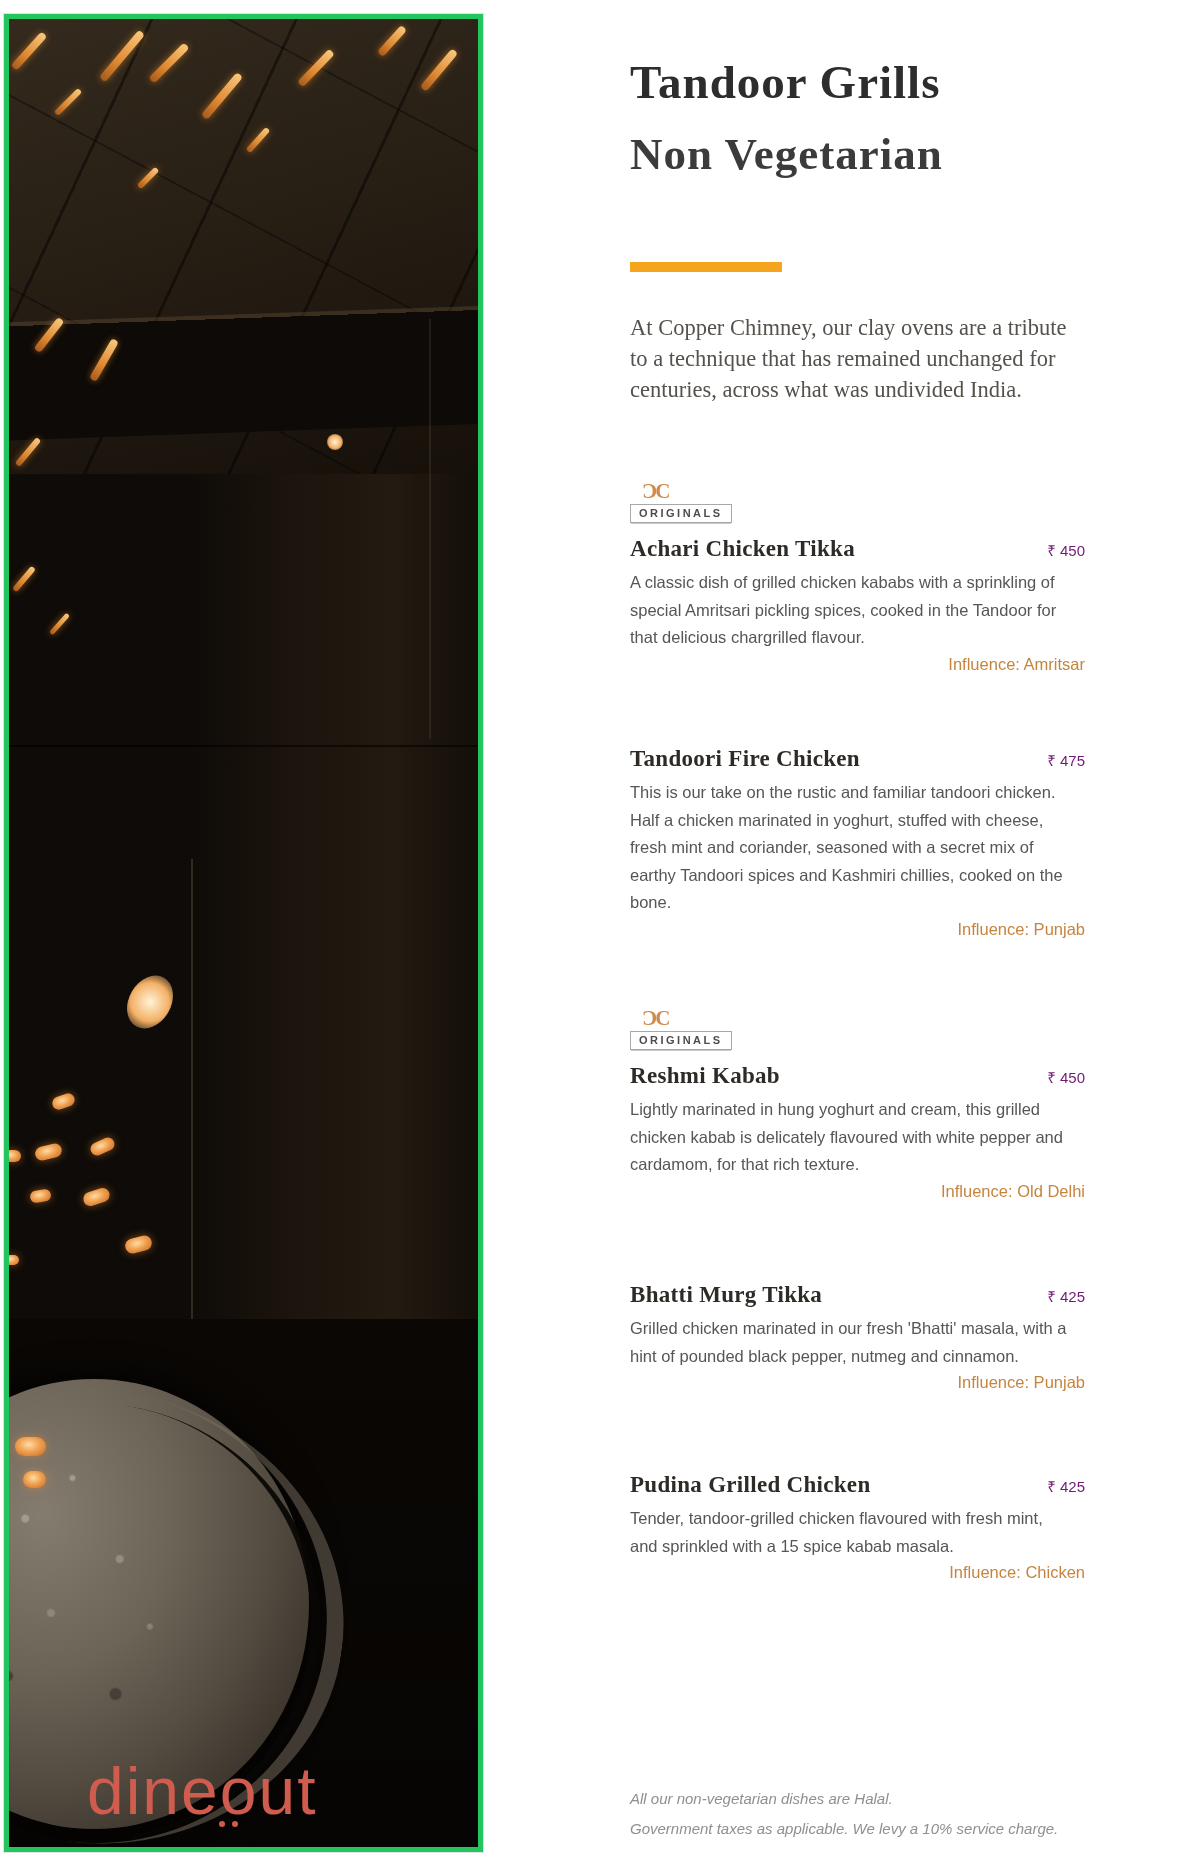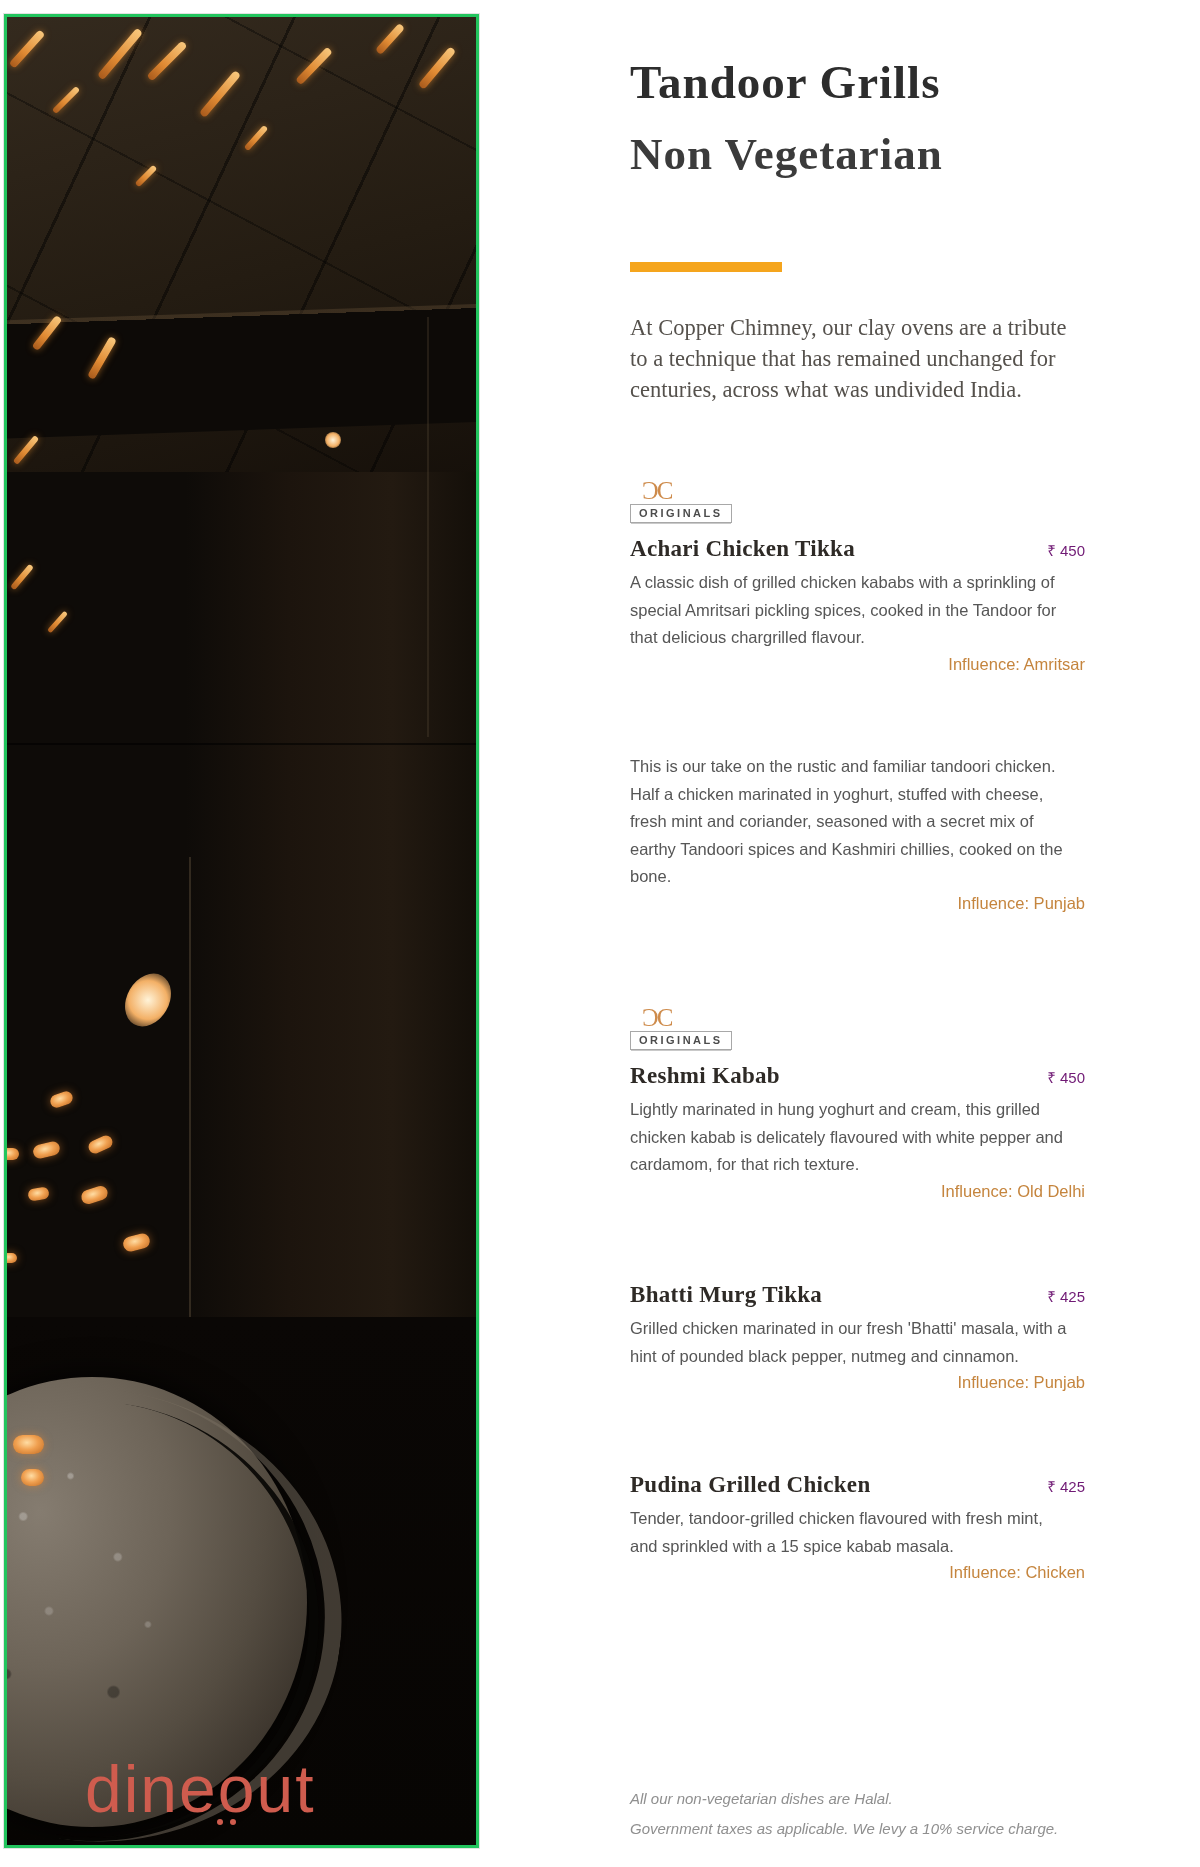--- a/index.html
+++ b/index.html
@@ -1,21 +1,21 @@
 <!DOCTYPE html>
 <html><head>
 <meta charset="utf-8">
 <style>
   html,body{margin:0;padding:0;background:#ffffff;}
   .page{position:relative;width:1200px;height:1867px;background:#ffffff;overflow:hidden;
         font-family:"Liberation Sans",sans-serif;}
 
   
   .photo{position:absolute;left:4px;top:14px;width:469px;height:1828px;
-         background:#0b0805;border:3px solid #22c55e;box-shadow:0 0 0 1px #e2e2e2;
+         background:#0b0805;border:5px solid #22c55e;box-shadow:0 0 0 1px #e2e2e2;
          overflow:hidden;}
   .ph-top{position:absolute;left:0;top:0;width:100%;height:460px;
      background:
        repeating-linear-gradient(115deg, transparent 0 128px, rgba(0,0,0,.45) 128px 131px),
        repeating-linear-gradient(28deg, transparent 0 168px, rgba(0,0,0,.35) 168px 170px),
        linear-gradient(165deg,#342a1e 0%,#241c12 55%,#16100a 100%);}
   .ph-ledge{position:absolute;left:-10px;top:295px;width:500px;height:118px;
      transform:rotate(-2deg);
      background:linear-gradient(180deg, rgba(120,95,65,.30) 0 4px, #0d0a07 4px 100%);}
   .ph-mid{position:absolute;left:0;top:455px;width:100%;height:900px;
@@ -59,21 +59,21 @@
   .title{position:absolute;left:0;top:55px;margin:0;font-family:"Liberation Serif",serif;
      font-size:47px;font-weight:700;letter-spacing:1px;color:#2d2d2d;white-space:nowrap;}
   .subtitle{position:absolute;left:0;top:128px;margin:0;font-family:"Liberation Serif",serif;
      font-size:45px;font-weight:700;letter-spacing:1px;color:#3b3b3b;white-space:nowrap;}
   .divider{position:absolute;left:0;top:262px;width:152px;height:10px;background:#f5a51d;}
   .intro{position:absolute;left:0;top:312px;width:455px;margin:0;
      font-family:Liberation Serif, serif;font-size:22.5px;line-height:31px;color:#55514c;}
 
   .item{position:absolute;left:0;width:455px;}
   .badge{margin:0 0 13px 0;}
-  .badge-monogram{font-family:"Liberation Serif",serif;font-size:25px;font-weight:400;
+  .badge-monogram{font-family:"Liberation Serif",serif;font-size:21px;font-weight:700;
      color:#ce8b4b;letter-spacing:-2px;line-height:24px;margin-left:12px;}
   .badge-box{display:inline-block;border:1px solid #a8a8a8;box-shadow:0 2px 0 -1px #c9c9c9;
      padding:2px 8px 3px 8px;font-size:11px;letter-spacing:2.5px;color:#4c4c4c;font-weight:700;}
   .item-head{display:flex;justify-content:space-between;align-items:baseline;}
   .item-name{margin:0;font-family:"Liberation Serif",serif;font-size:23px;font-weight:700;
      color:#2e2a26;letter-spacing:.3px;}
   .item-price{font-size:15px;color:#701a75;white-space:nowrap;}
   .item-desc{margin:7px 0 0 0;width:440px;font-size:16.5px;line-height:27.5px;color:#565656;}
   .item-influence{margin:3px 0 0 0;font-size:16.5px;color:#c5853e;text-align:right;}
 
@@ -146,20 +146,24 @@
       </div>
       <div class="item-head">
         <h3 class="item-name">Achari Chicken Tikka</h3>
         <span class="item-price">₹ 450</span>
       </div>
       <p class="item-desc">A classic dish of grilled chicken kababs with a sprinkling of special Amritsari pickling spices, cooked in the Tandoor for that delicious chargrilled flavour.</p>
       <p class="item-influence">Influence: Amritsar</p>
     </section>
 
     <section class="item" style="top:746px;">
+      <div class="item-head">
+        <h3 class="item-name">Tandoori Fire Chicken</h3>
+        <span class="item-price">₹ 475</span>
+      </div>
       <p class="item-desc">This is our take on the rustic and familiar tandoori chicken. Half a chicken marinated in yoghurt, stuffed with cheese, fresh mint and coriander, seasoned with a secret mix of earthy Tandoori spices and Kashmiri chillies, cooked on the bone.</p>
       <p class="item-influence">Influence: Punjab</p>
     </section>
 
     <section class="item" style="top:1006px;">
       <div class="badge">
         <div class="badge-monogram">ƆC</div>
         <div class="badge-box">ORIGINALS</div>
       </div>
       <div class="item-head">

